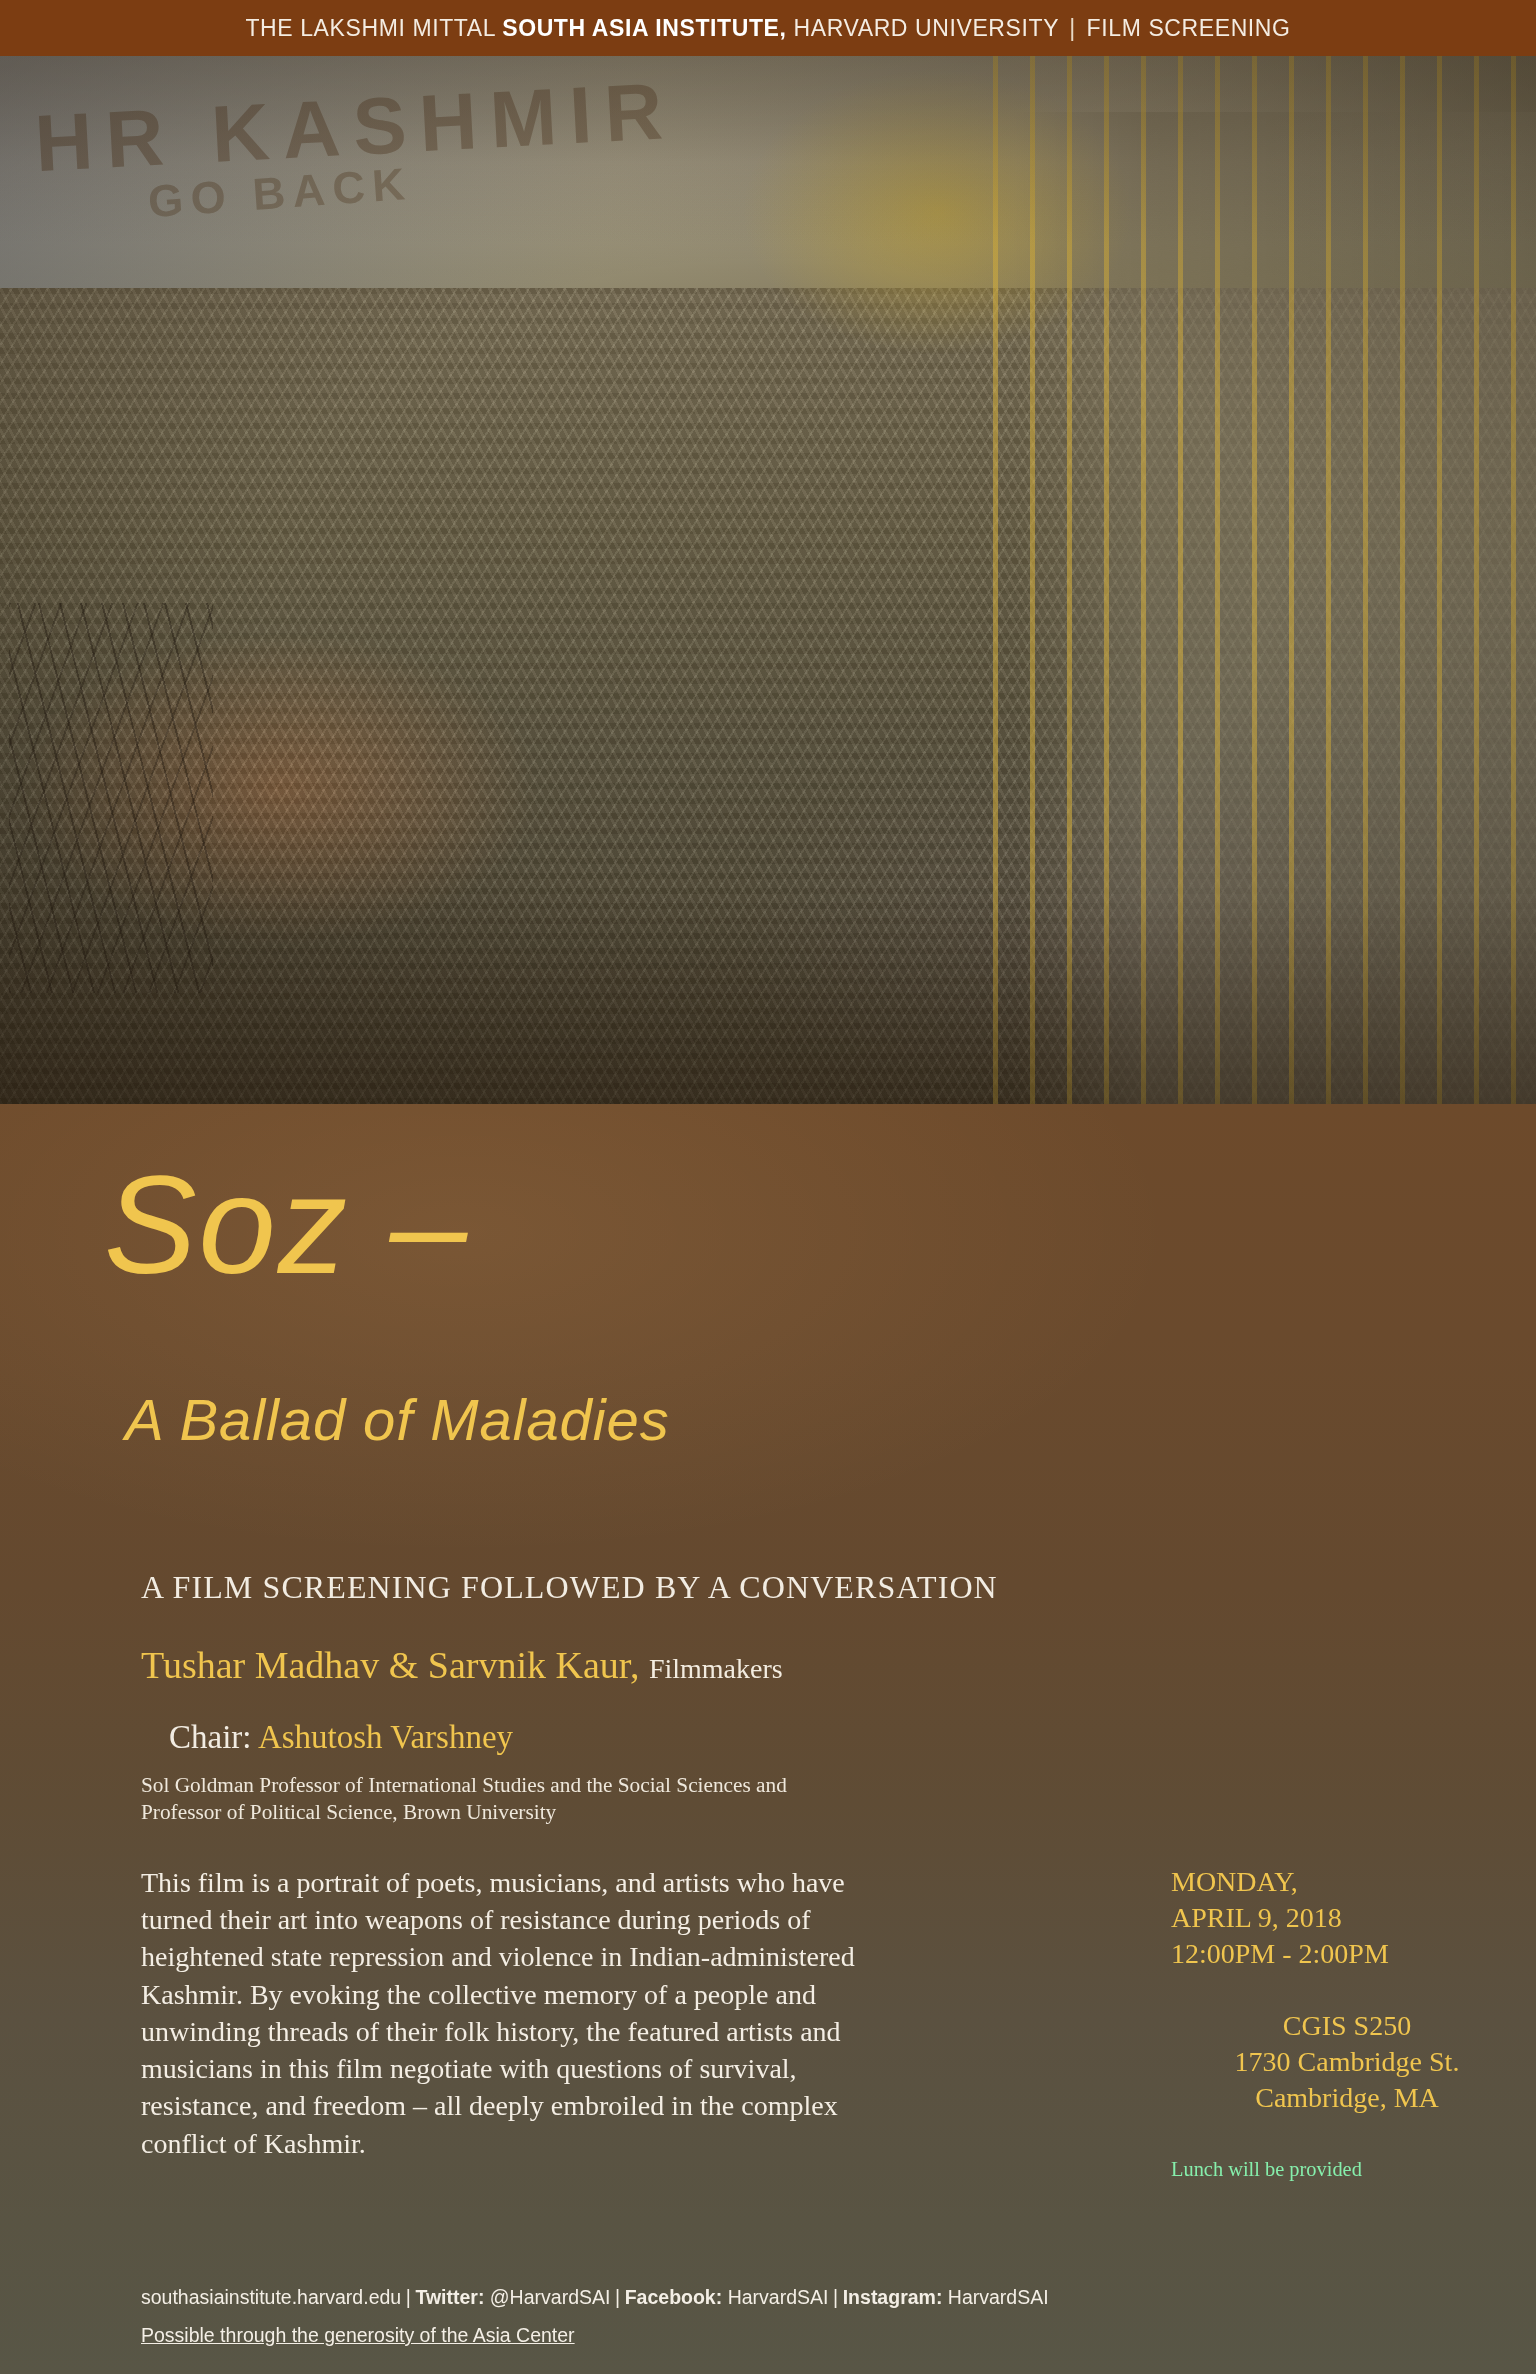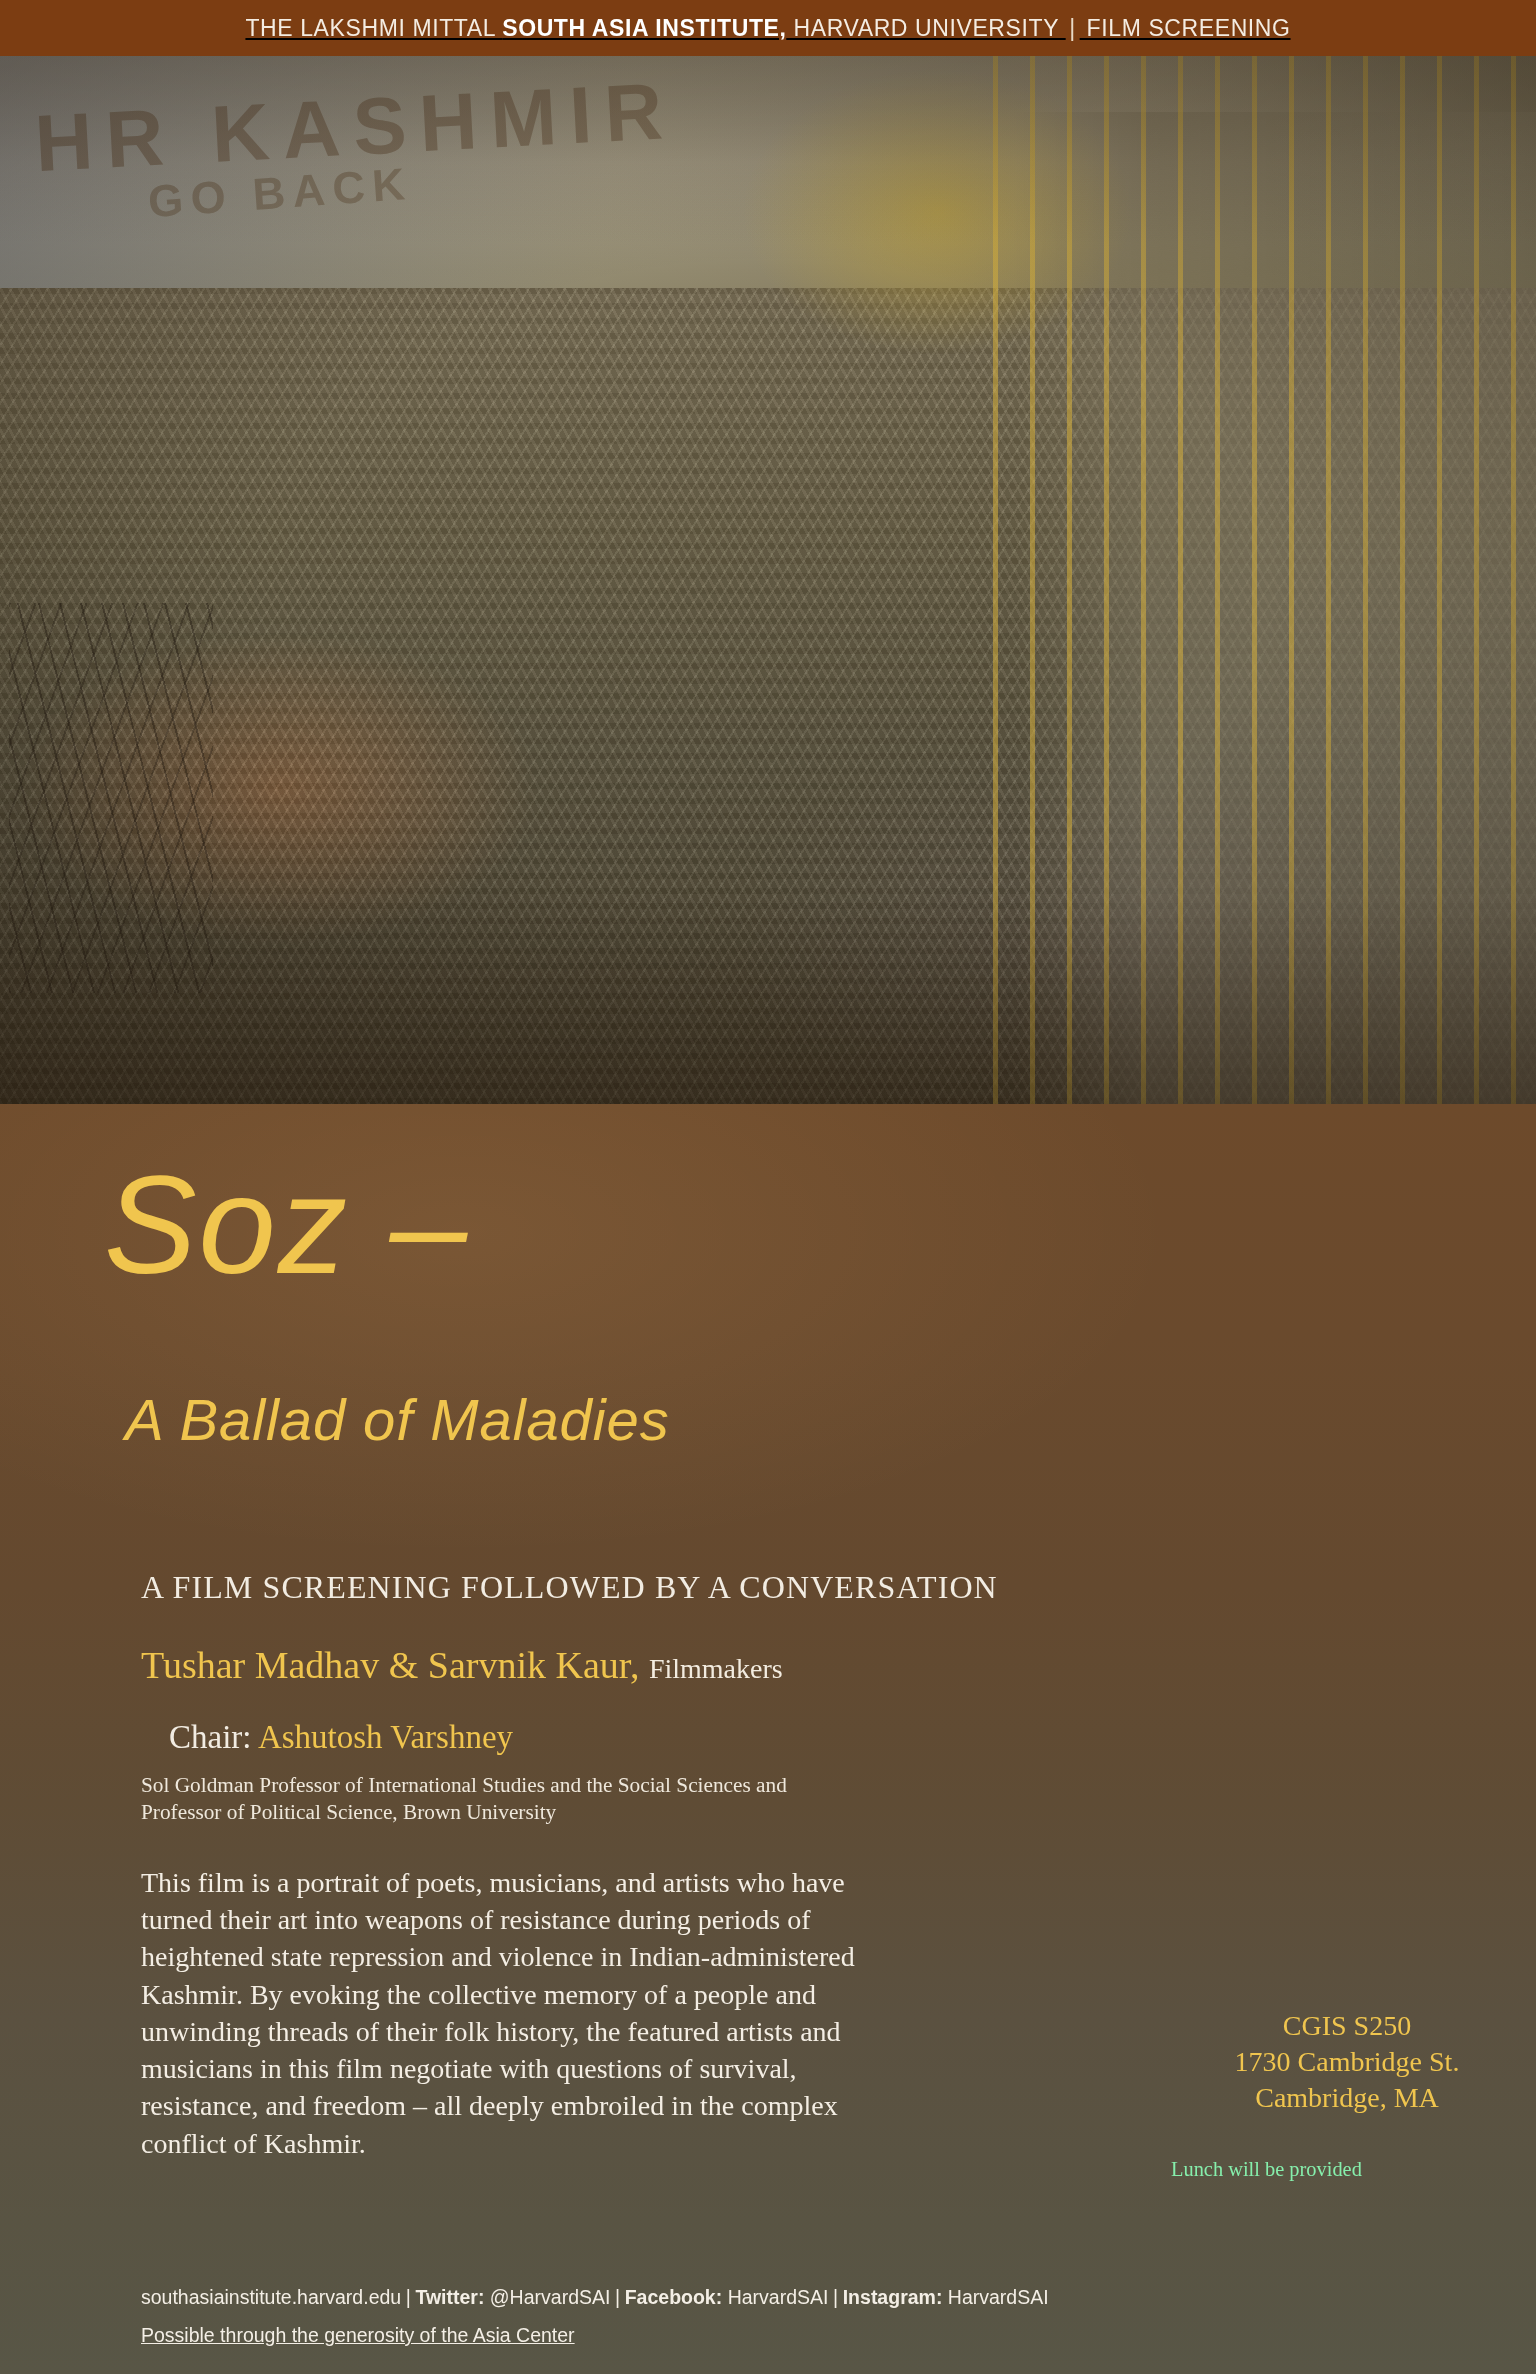--- a/index.html
+++ b/index.html
@@ -15,21 +15,21 @@
     height:2375px;
     background:#55412b;
     overflow:hidden;
   }
 
   
   .topbar {
     position:absolute; top:0; left:0;
     width:1536px; height:56px;
     background:#7c3d12;
-    display:flex; align-items:center; justify-content:center;text-decoration:underline;
+    display:flex; align-items:center; justify-content:center;
   }
   .topbar-text {
     font-family:"Liberation Sans", sans-serif;
     font-size:23px;
     letter-spacing:0.6px;
     color:#f4ece2;
     white-space:nowrap;
   }
   .topbar-text .b { font-weight:bold; color:#ffffff; }
   .topbar-text .sep { color:#e8d9c6; margin:0 3.7px; }
@@ -264,20 +264,25 @@
 
   <div class="chair">
     <span>Chair:</span>
     <span class="name">Ashutosh Varshney</span>
   </div>
 
   <div class="chair-affil">Sol Goldman Professor of International Studies and the Social Sciences and Professor of Political Science, Brown University</div>
 
   <div class="body-copy">This film is a portrait of poets, musicians, and artists who have turned their art into weapons of resistance during periods of heightened state repression and violence in Indian-administered Kashmir. By evoking the collective memory of a people and unwinding threads of their folk history, the featured artists and musicians in this film negotiate with questions of survival, resistance, and freedom – all deeply embroiled in the complex conflict of Kashmir.</div>
 
+  <div class="when">
+    <div>MONDAY,</div>
+    <div>APRIL 9, 2018</div>
+    <div>12:00PM - 2:00PM</div>
+  </div>
 
   <div class="where">
     <div>CGIS S250</div>
     <div>1730 Cambridge St.</div>
     <div>Cambridge, MA</div>
   </div>
 
   <div class="lunch">Lunch will be provided</div>
 
   <div class="footline">

